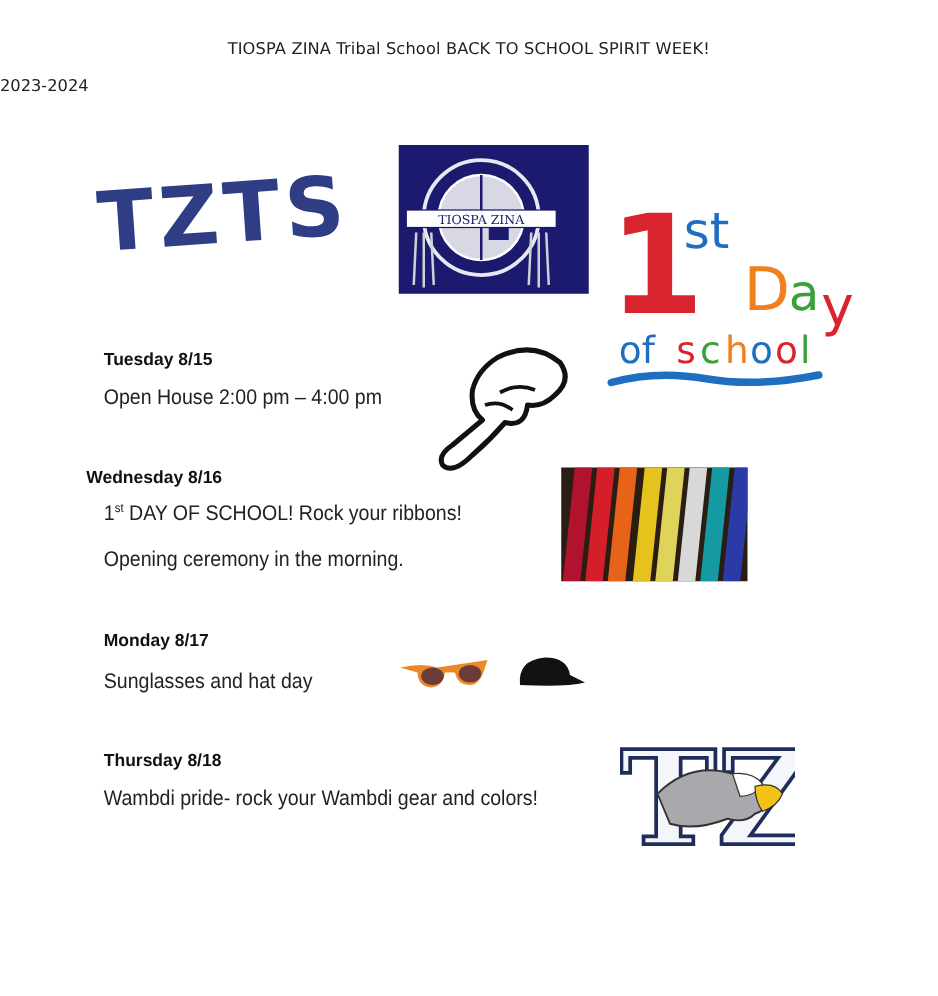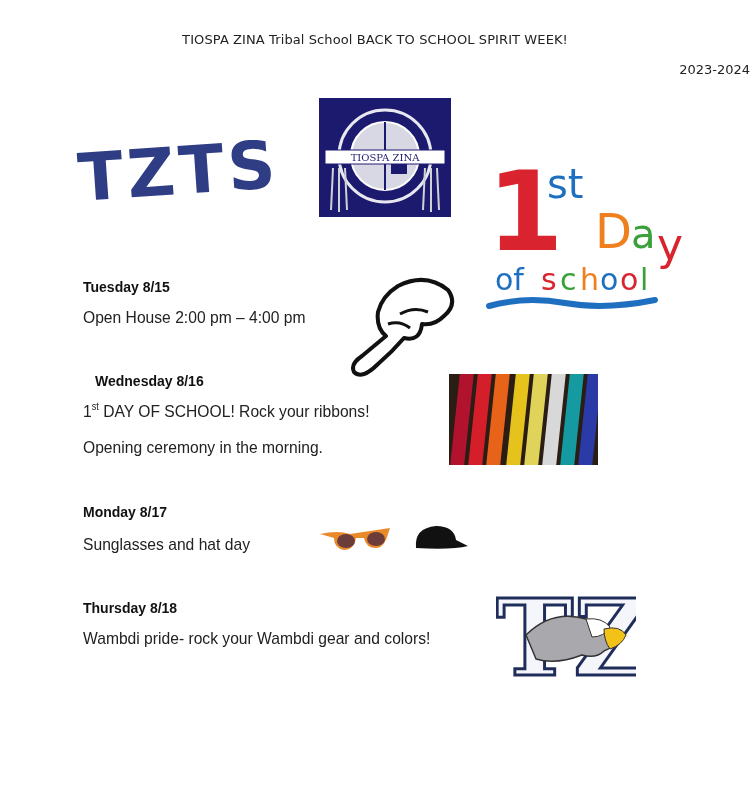--- a/index.html
+++ b/index.html
@@ -1,21 +1,21 @@
 <!DOCTYPE html>
 <html><head>
 <meta charset="utf-8">
 <style>
   html, body { margin:0; padding:0; background:#ffffff; }
   body { width:750px; height:797px; position:relative; overflow:hidden; font-family:"DejaVu Sans", sans-serif; color:#1a1a1a; }
   .abs { position:absolute; }
   .title { left:0; width:750px; top:32px; text-align:center; font-size:13px; color:#222; letter-spacing:0.1px; }
-  .year { left:0; width:750px; top:62px; text-align:right; font-size:13px; color:#222; }
+  .year { left:0; width:750px; top:62px; text-align:left; font-size:13px; color:#222; }
   .tzts { left:78px; top:133px; font-family:"DejaVu Sans", sans-serif; font-weight:bold; font-size:66px; color:#2e3d84; transform:rotate(-4deg); letter-spacing:4px; }
-  .seal { left:319px; top:98px; width:132px; height:119px; background:#1c1a6e; }
+  .seal { left:319px; top:116px; width:152px; height:119px; background:#1c1a6e; }
   .firstday { left:485px; top:140px; width:210px; height:175px; }
   .day-heading { font-family:"Liberation Sans", sans-serif; font-weight:bold; font-size:14px; color:#111; }
   .day-body { font-family:"Liberation Sans", sans-serif; font-size:17px; color:#222; transform:scaleX(0.92); transform-origin:left; white-space:nowrap; }
   .day-body sup { font-size:10px; }
   .ribbons { left:449px; top:374px; width:149px; height:91px; background:#2a1d14; overflow:hidden; }
   .ribbons .strip { position:absolute; top:0; bottom:0; width:14px; transform:skewX(-6deg); }
   .tz { left:496px; top:575px; width:140px; height:110px; }
 </style>
 </head>
 <body>
@@ -67,21 +67,21 @@
 <div class="abs day-body" style="left:83px; top:308px;">Open House 2:00 pm – 4:00 pm</div>
 
 <div class="abs" style="left:348px; top:272px;">
   <svg width="112" height="116" viewBox="0 0 112 116">
     <path d="M50 14 Q78 0 100 18 Q110 32 96 44 Q86 54 74 52 Q72 70 56 66 Q44 80 30 92 Q14 108 6 100 Q2 92 14 84 L38 64 Q28 56 30 40 Q34 24 50 14 Z" fill="#fff" stroke="#111" stroke-width="4" stroke-linejoin="round"></path>
     <path d="M52 42 Q66 34 80 40" fill="none" stroke="#111" stroke-width="3"></path>
     <path d="M40 52 Q52 48 62 56" fill="none" stroke="#111" stroke-width="3"></path>
   </svg>
 </div>
 
-<div class="abs day-heading" style="left:95px; top:373px;">Wednesday 8/16</div>
+<div class="abs day-heading" style="left:69px; top:373px;">Wednesday 8/16</div>
 <div class="abs day-body" style="left:83px; top:401px;">
   <span>1</span><sup>st</sup> <span>DAY OF SCHOOL! Rock your ribbons!</span>
 </div>
 <div class="abs day-body" style="left:83px; top:438px;">Opening ceremony in the morning.</div>
 
 <div class="abs ribbons">
   <div class="strip" style="left:6px; background:#b1122d;"></div>
   <div class="strip" style="left:24px; background:#d41f2a;"></div>
   <div class="strip" style="left:42px; background:#e8631a;"></div>
   <div class="strip" style="left:62px; background:#e5c21c;"></div>

